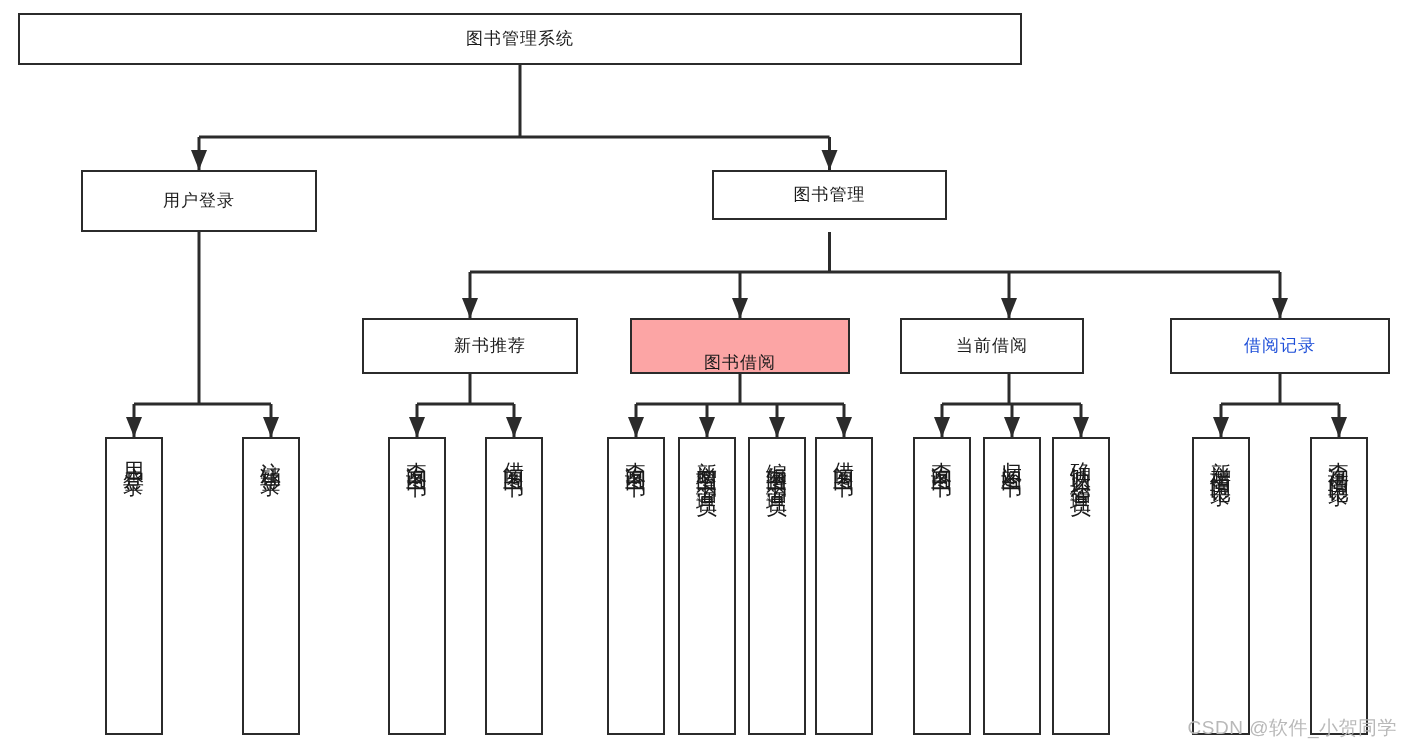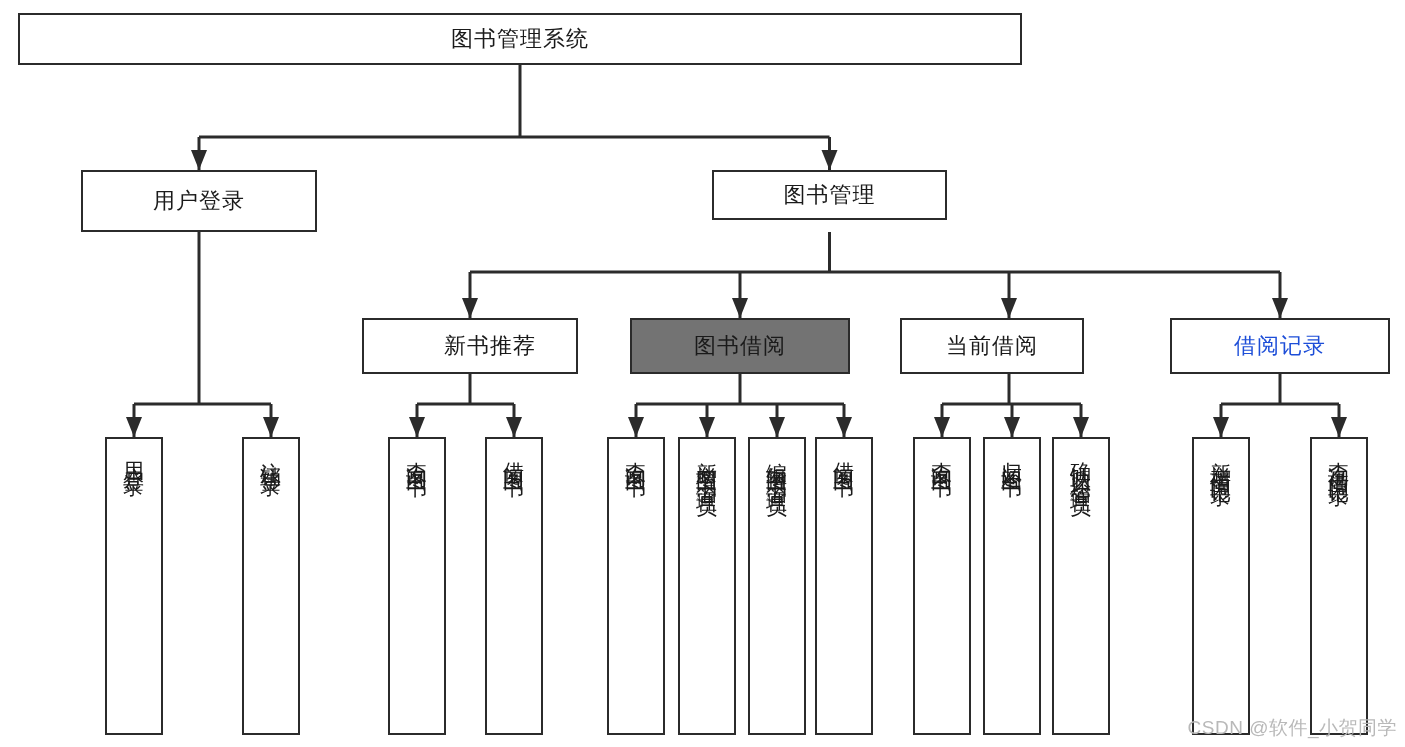--- a/index.html
+++ b/index.html
@@ -24,21 +24,21 @@
     position: absolute;
     box-sizing: border-box;
     background: #ffffff;
     border: 2px solid #2b2b2b;
     display: flex;
     align-items: center;
     justify-content: center;
     color: #1a1a1a;
   }
   .node-label {
-    font-size: 22px;
+    font-size: 17px;
     line-height: 1.05;
     letter-spacing: 1px;
     white-space: nowrap;
     text-align: center;
   }
   
   .node-box.vertical {
     align-items: flex-start;
     justify-content: center;
     padding-top: 6px;
@@ -136,21 +136,21 @@
       </div>
       <div class="node-box" style="left: 81px; top: 170px; width: 236px; height: 62px; border-color: rgb(43, 43, 43); background: rgb(255, 255, 255);">
         <span class="node-label" style="color: rgb(26, 26, 26);">用户登录</span>
       </div>
       <div class="node-box" style="left: 712px; top: 170px; width: 235px; height: 50px; border-color: rgb(43, 43, 43); background: rgb(255, 255, 255);">
         <span class="node-label" style="color: rgb(26, 26, 26);">图书管理</span>
       </div>
       <div class="node-box" style="left: 362px; top: 318px; width: 216px; height: 56px; border-color: rgb(43, 43, 43); background: rgb(255, 255, 255);">
         <span class="node-label" style="color: rgb(26, 26, 26); margin-left: 40px;">新书推荐</span>
       </div>
-      <div class="node-box" style="left: 630px; top: 318px; width: 220px; height: 56px; border-color: rgb(43, 43, 43); background: #737373;">
+      <div class="node-box" style="left: 630px; top: 318px; width: 220px; height: 56px; border-color: rgb(43, 43, 43); background: #fca5a5; align-items: flex-end;">
         <span class="node-label" style="color: rgb(26, 26, 26);">图书借阅</span>
       </div>
       <div class="node-box" style="left: 900px; top: 318px; width: 184px; height: 56px; border-color: rgb(43, 43, 43); background: rgb(255, 255, 255);">
         <span class="node-label" style="color: rgb(26, 26, 26);">当前借阅</span>
       </div>
       <div class="node-box" style="left: 1170px; top: 318px; width: 220px; height: 56px; border-color: rgb(43, 43, 43); background: rgb(255, 255, 255);">
         <span class="node-label" style="color: #1d4ed8;">借阅记录</span>
       </div>
       <div class="node-box vertical" style="left: 105px; top: 437px; width: 58px; height: 298px; border-color: rgb(43, 43, 43); background: rgb(255, 255, 255);">
         <span class="node-label" style="color: rgb(26, 26, 26);">用户登录</span>

